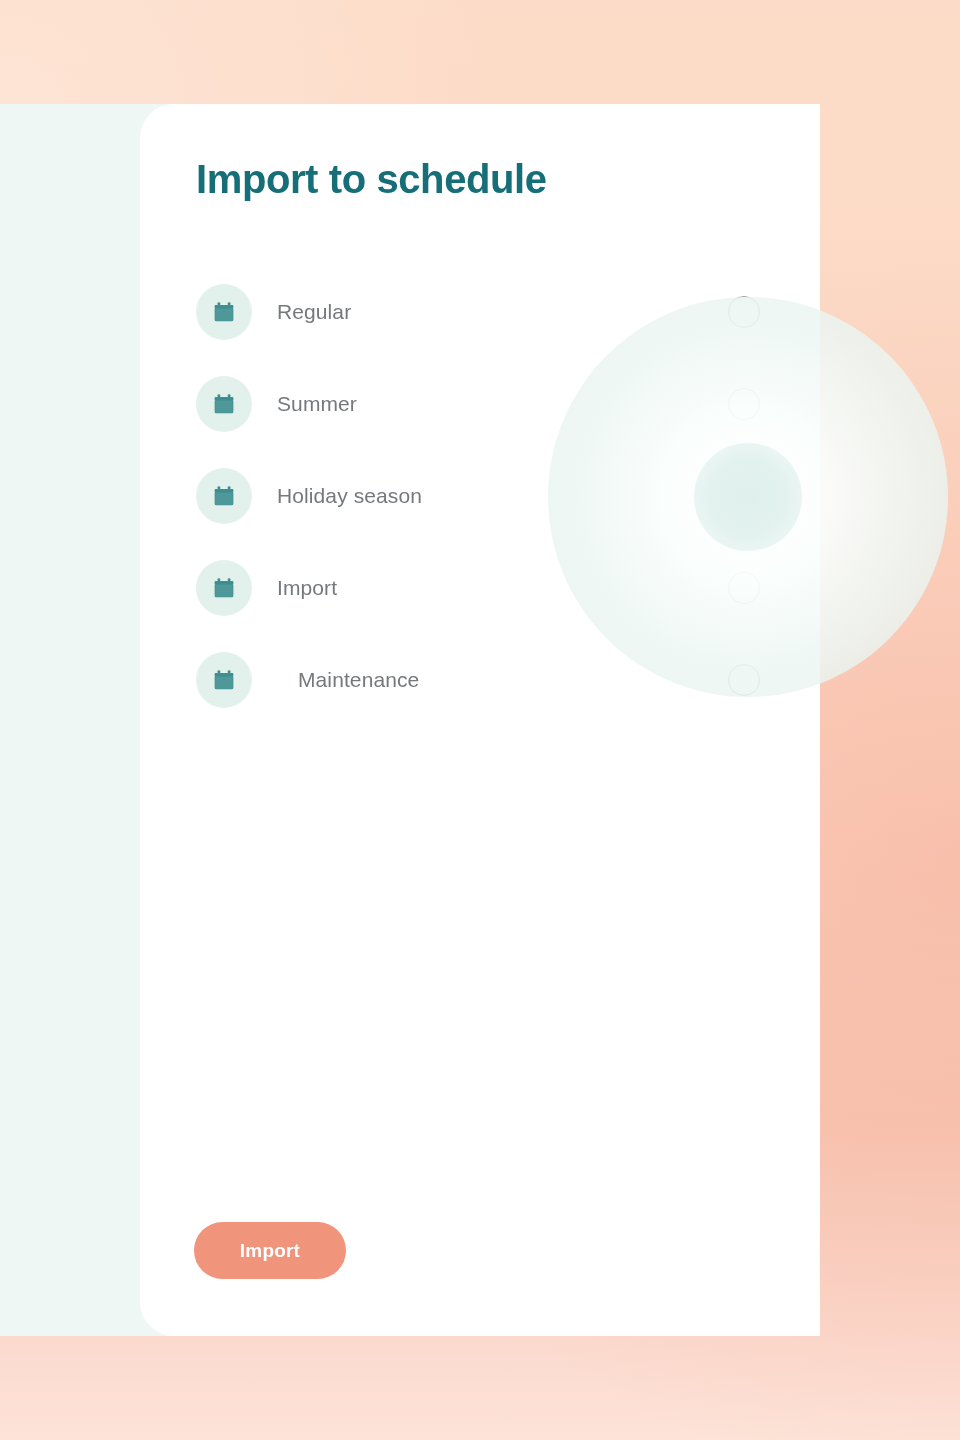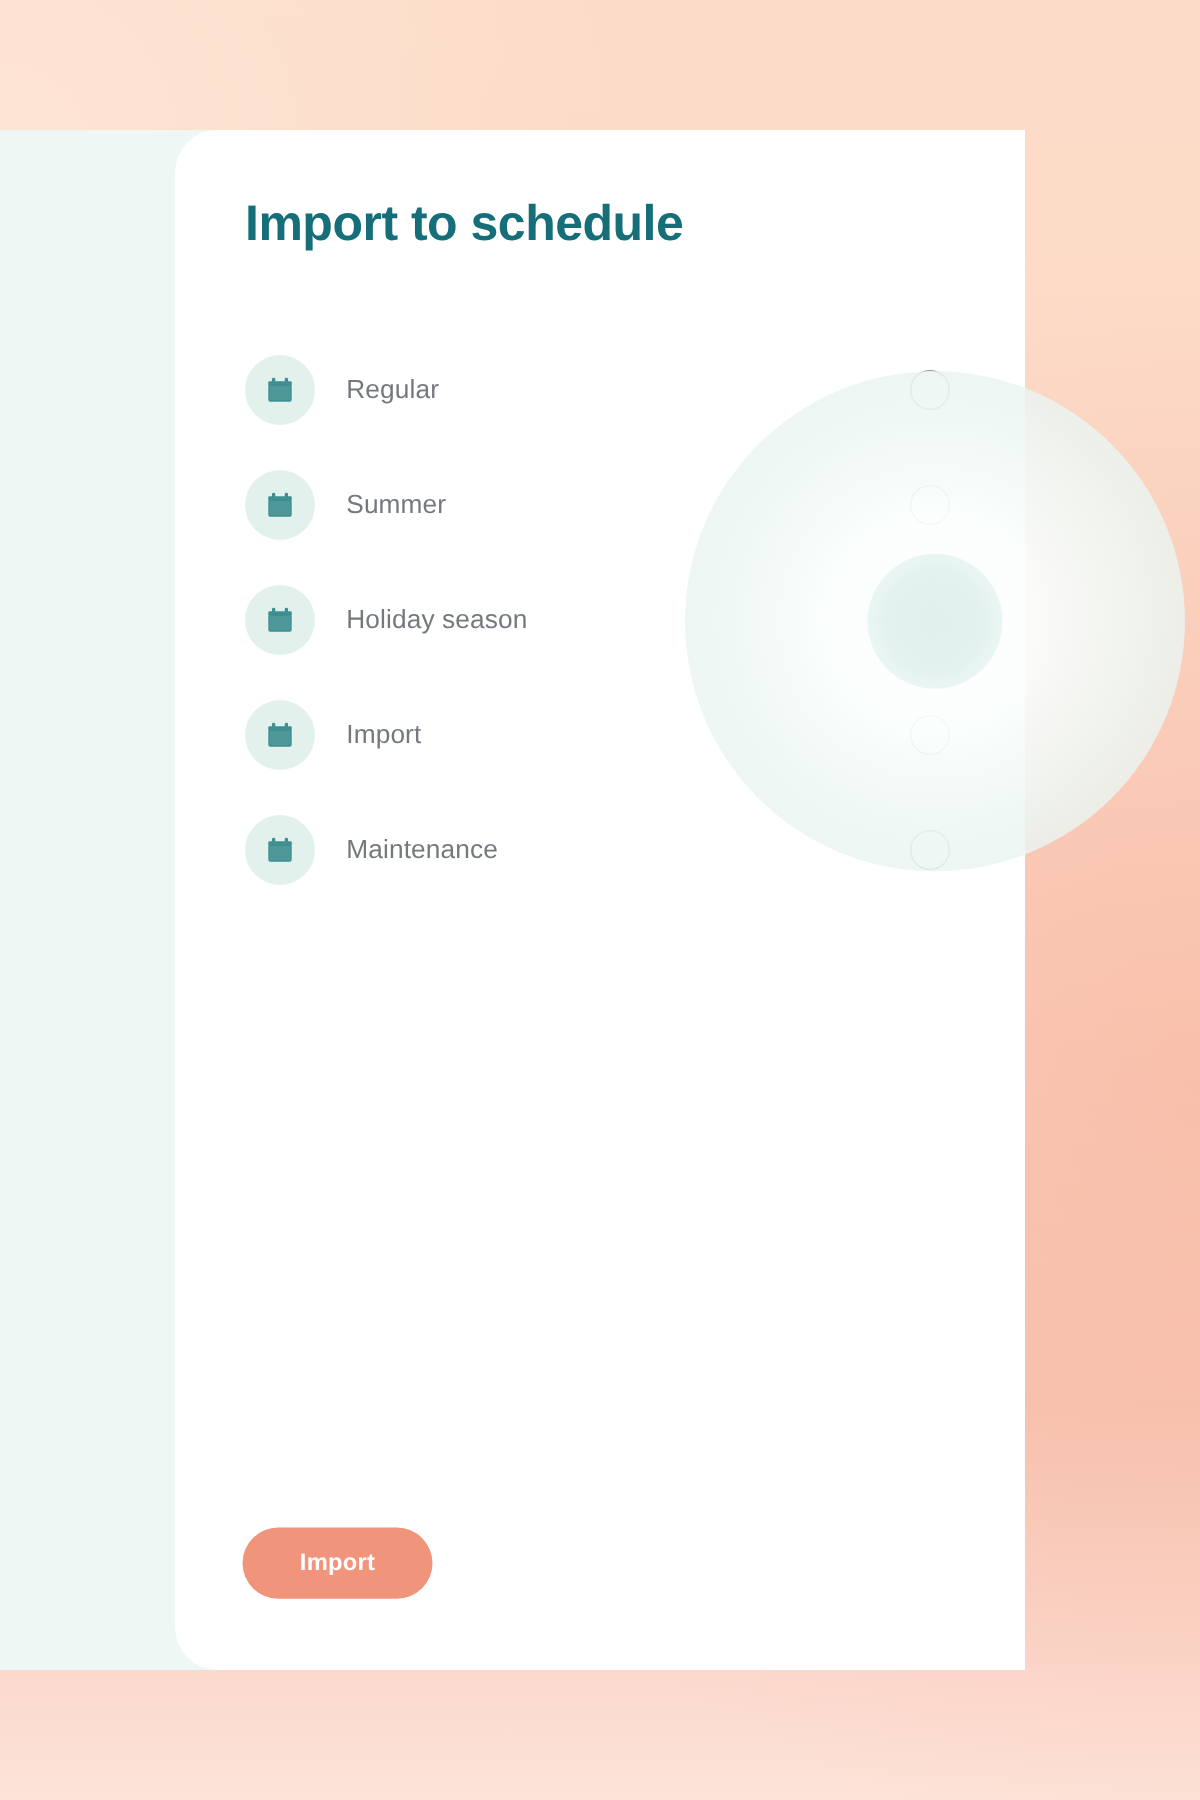--- a/index.html
+++ b/index.html
@@ -129,21 +129,21 @@
     top: 281px;
     width: 584px;
   }
   .row {
     position: relative;
     height: 62px;
     margin-bottom: 30px;
     display: flex;
     align-items: center;
   }
-  .row:last-child { margin-bottom: 0; }
+  .row:last-child { margin-bottom: 0; gap: 21px; }
 
   .icon-bubble {
     width: 56px;
     height: 56px;
     border-radius: 50%;
     background: #e3f1ed;
     display: flex;
     align-items: center;
     justify-content: center;
     flex: 0 0 auto;

